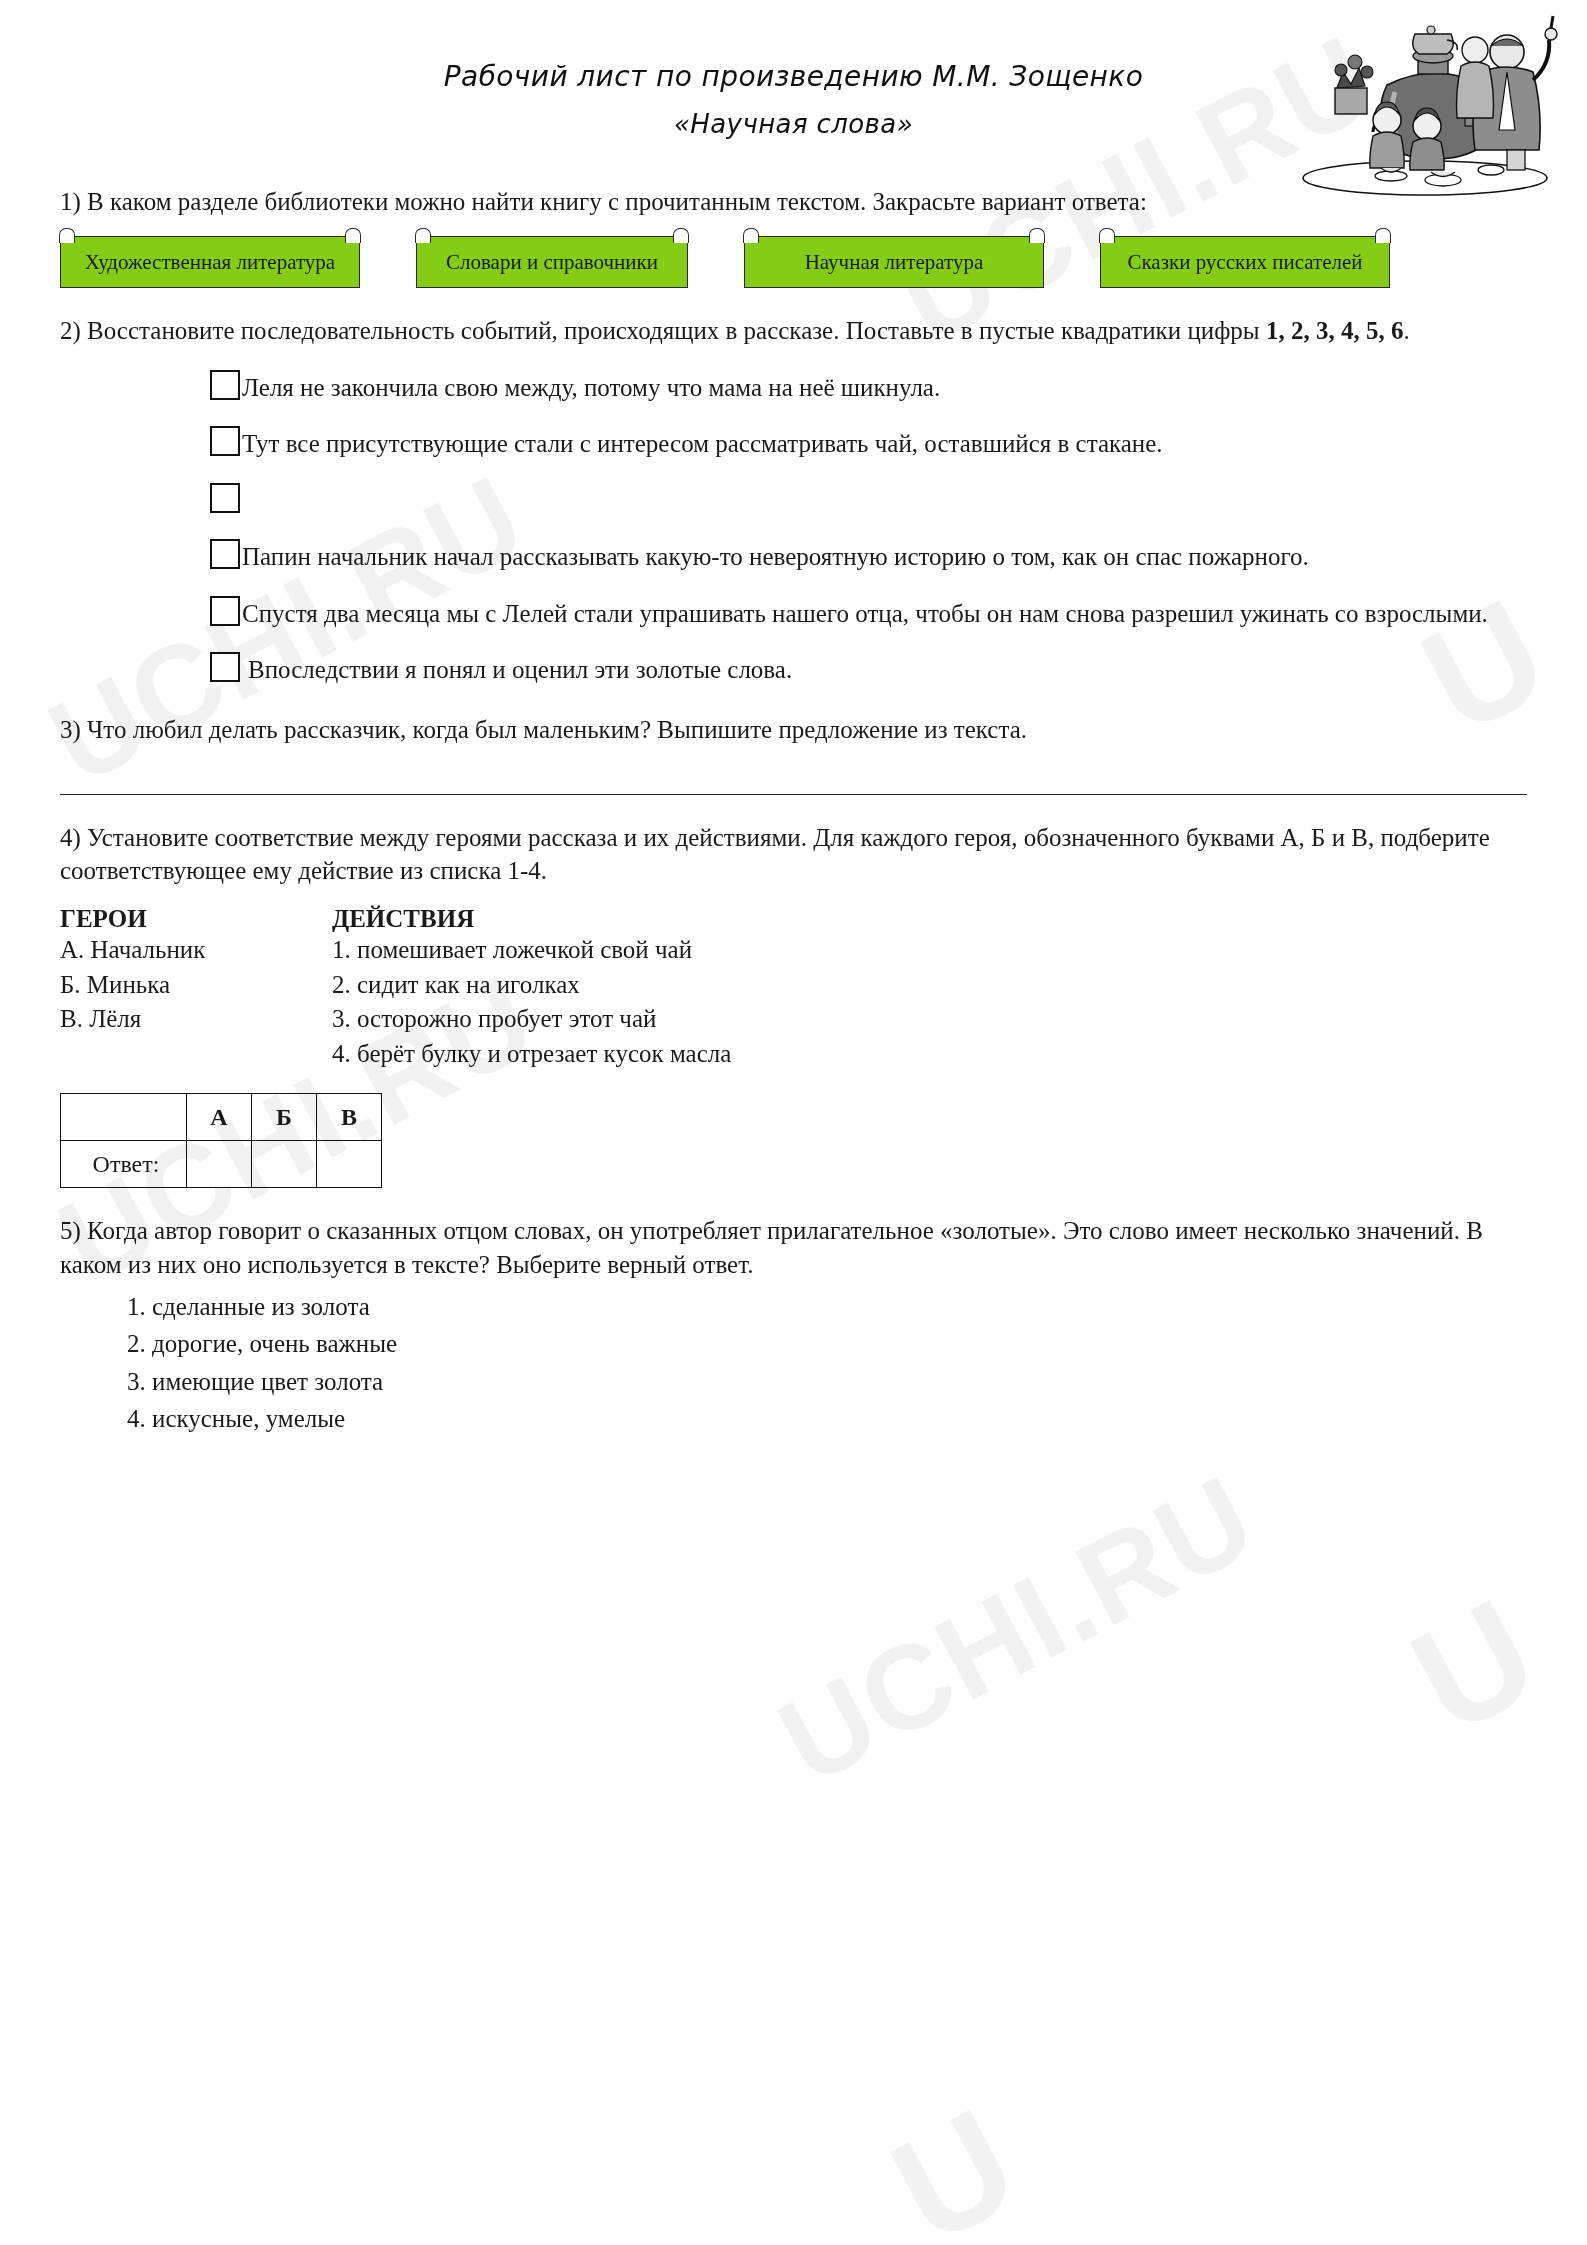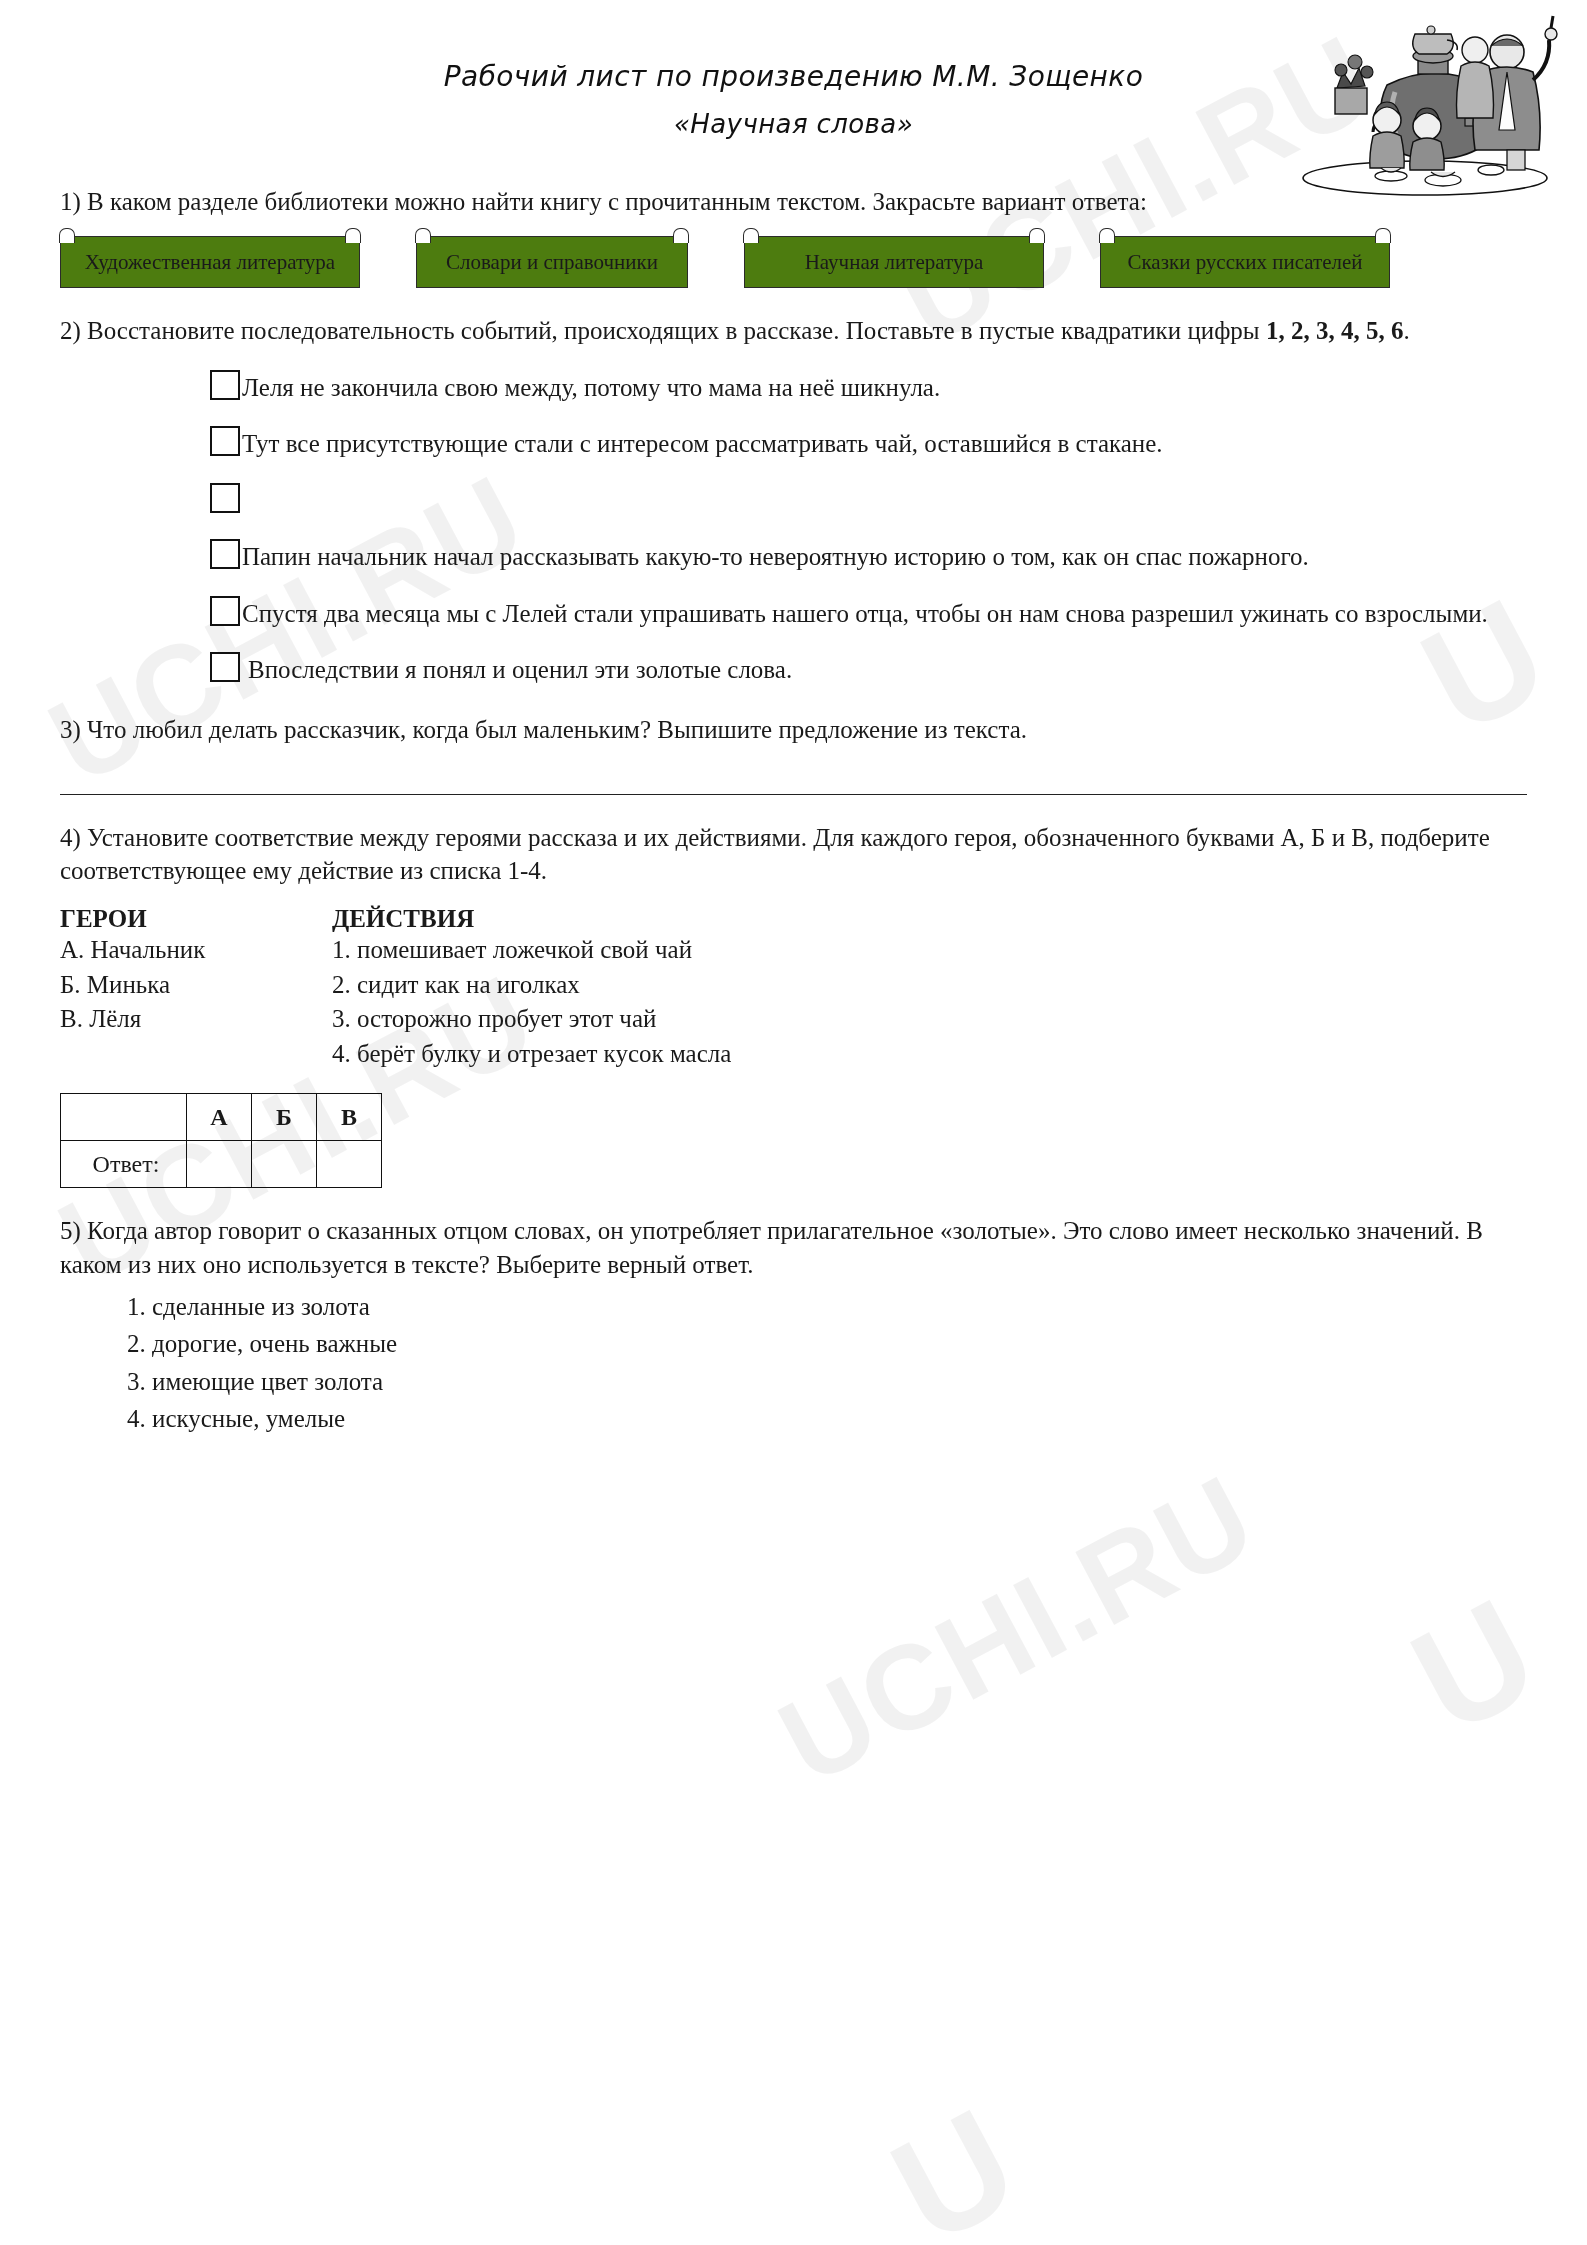--- a/index.html
+++ b/index.html
@@ -81,21 +81,21 @@
   
   .options-row {
     display: flex;
     gap: 56px;
     margin-top: 18px;
     align-items: flex-start;
   }
   .scroll-opt {
     position: relative;
     border: 1.6px solid #2b2b2b;
-    background: #4d7c0f;
+    background: #84cc16;
     min-height: 52px;
     display: flex;
     align-items: center;
     justify-content: center;
     text-align: center;
     font-size: 21px;
     line-height: 1.2;
     padding: 8px 10px;
     box-sizing: border-box;
   }

